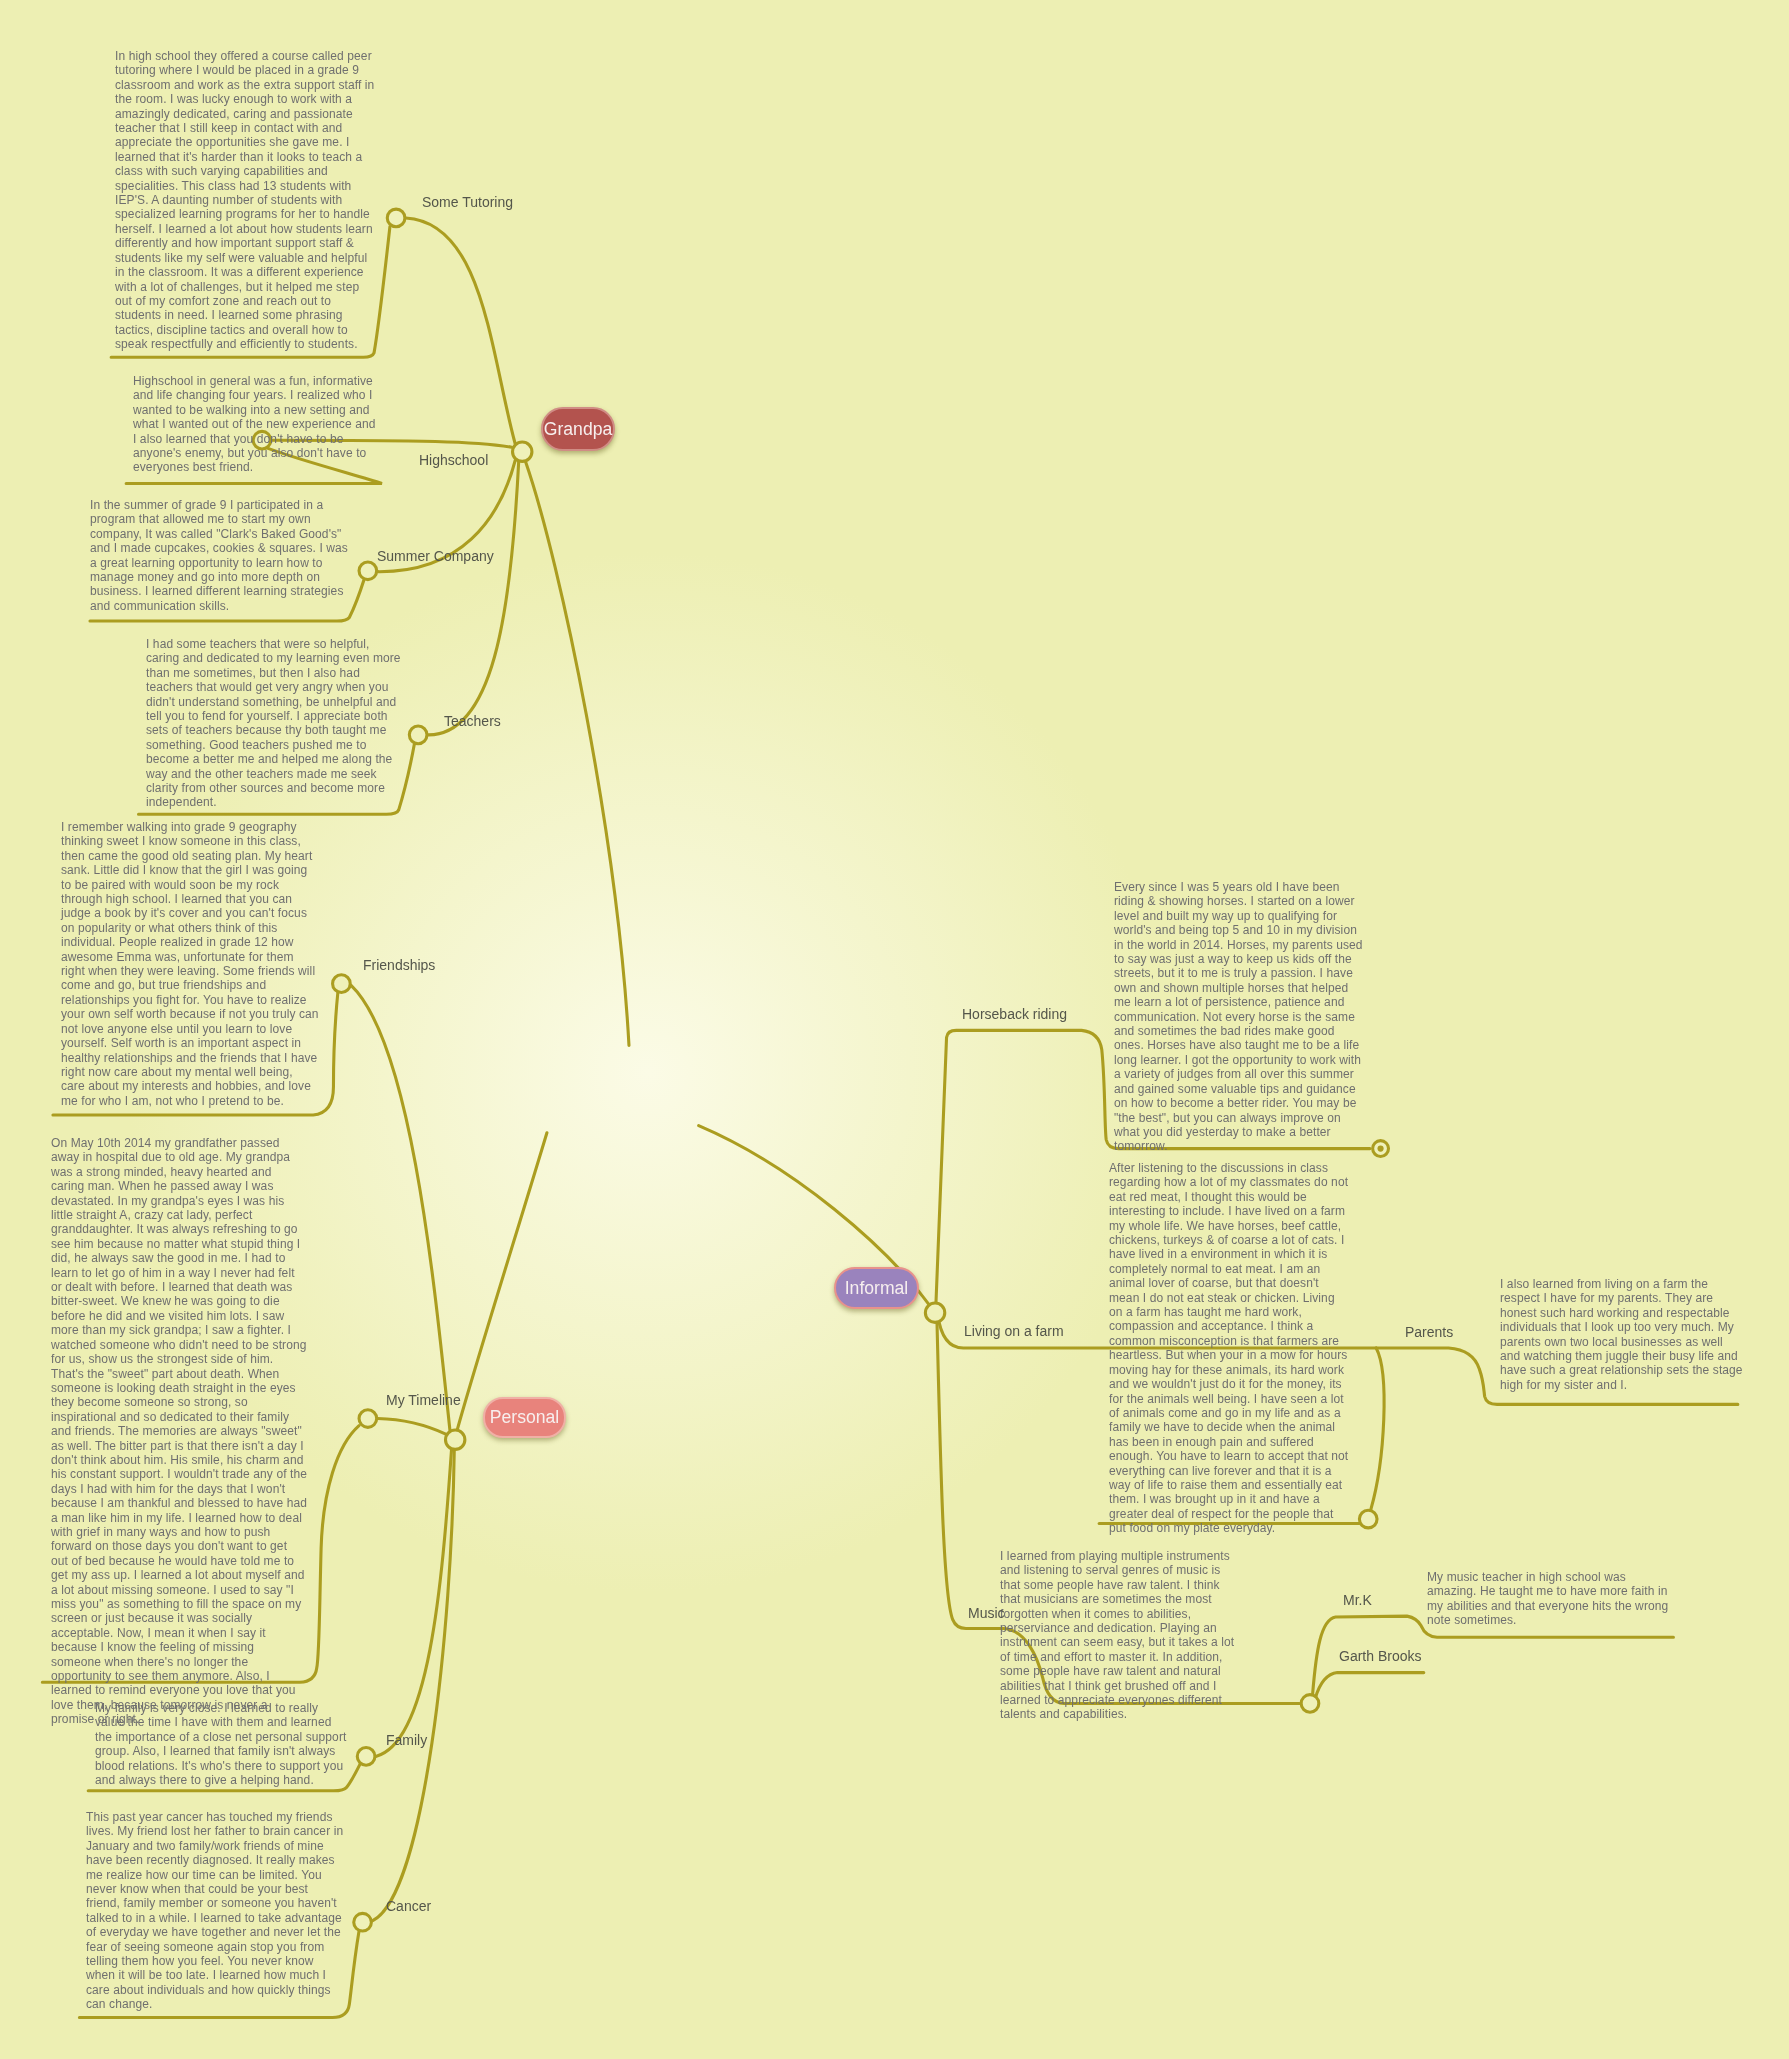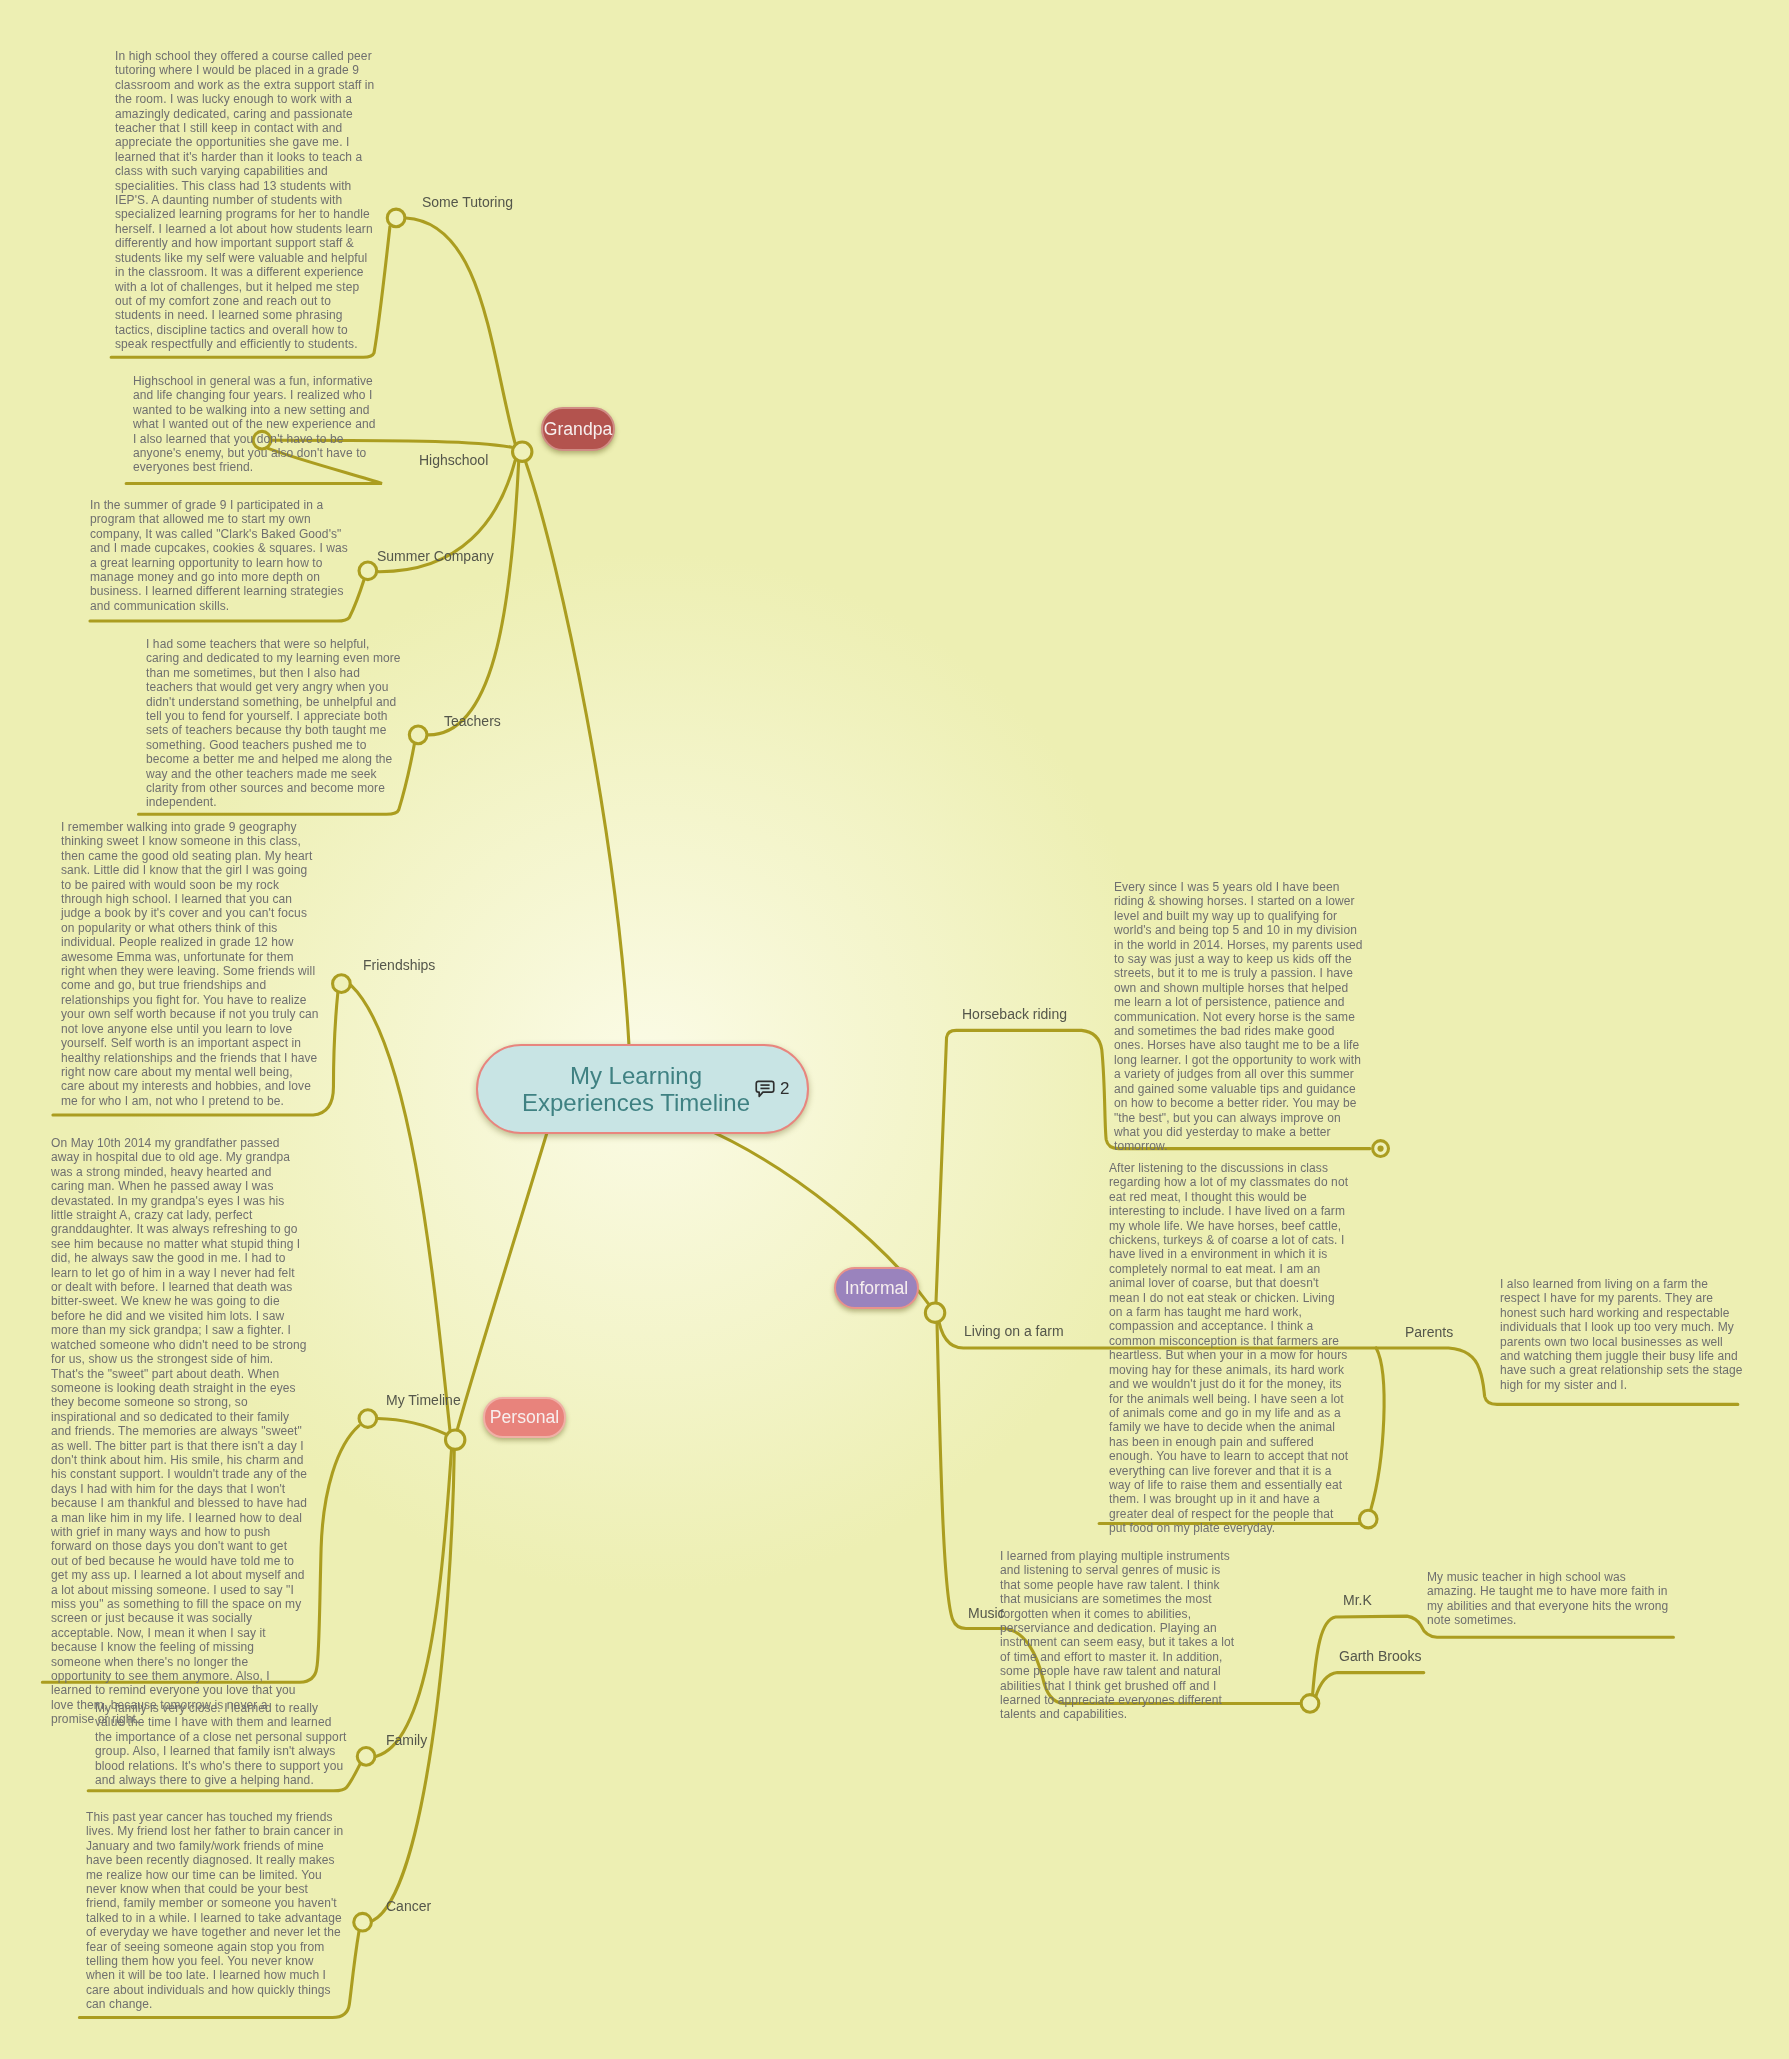--- a/index.html
+++ b/index.html
@@ -167,28 +167,15 @@
   <div class="pill" id="pill-formal">
     <span>Grandpa</span>
   </div>
   <div class="pill" id="pill-informal">
     <span>Informal</span>
   </div>
   <div class="pill" id="pill-personal">
     <span>Personal</span>
   </div>
 
-  <div class="center-node">
-    <div class="center-title">My Learning Experiences Timeline</div>
-    <div class="comment">
-      <span style="display:flex;">
-        <svg width="20" height="18.5" viewBox="0 0 24 22">
-          <path d="M4 1.5 h16 a2.5 2.5 0 0 1 2.5 2.5 v8 a2.5 2.5 0 0 1 -2.5 2.5 h-10.5 l-4.5 5 v-5 h-1 a2.5 2.5 0 0 1 -2.5 -2.5 v-8 a2.5 2.5 0 0 1 2.5 -2.5 z" fill="none" stroke="#2e2e2e" stroke-width="2" stroke-linejoin="round"></path>
-          <line x1="6.5" y1="6" x2="17.5" y2="6" stroke="#2e2e2e" stroke-width="2"></line>
-          <line x1="6.5" y1="10" x2="17.5" y2="10" stroke="#2e2e2e" stroke-width="2"></line>
-        </svg>
-      </span>
-      <span>2</span>
-    </div>
-  </div>
 
 </div>
 
 
 </body></html>

